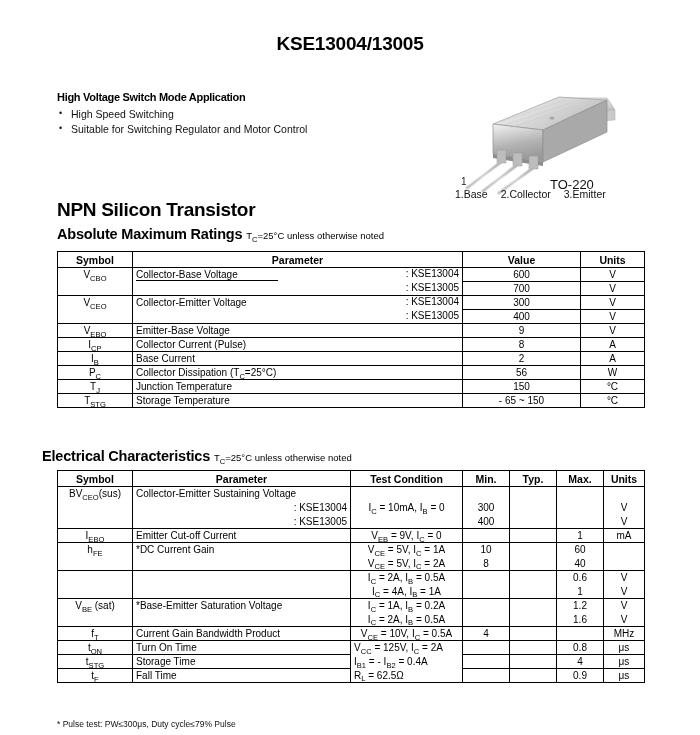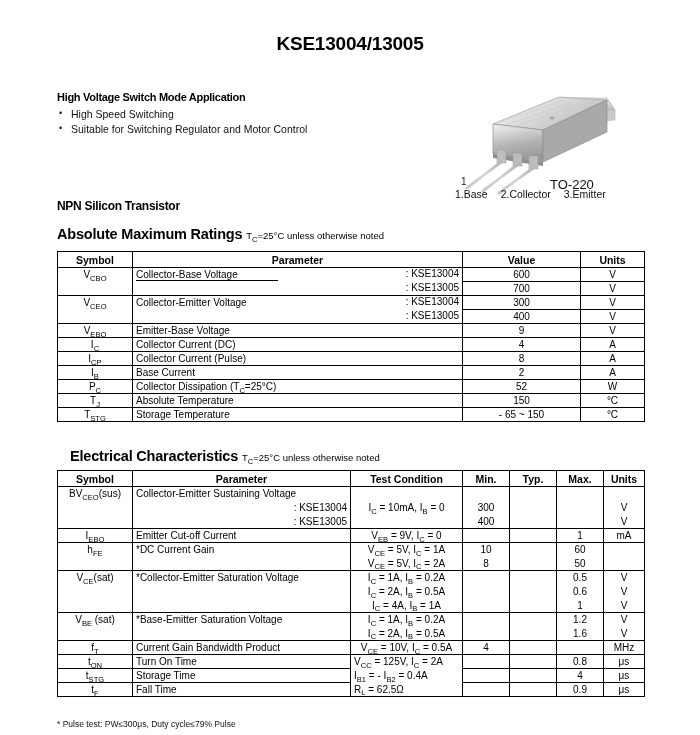--- a/index.html
+++ b/index.html
@@ -88,21 +88,21 @@
     left: 455px;
     font-size: 10.5px;
     color: #111;
     white-space: nowrap;
   }
   .pin-legend span { margin-right: 10px; }
 
   
   .part-heading {
     position: absolute;
-    font-size: 12px;
+    font-size: 19px;
     font-weight: bold;
     letter-spacing: -0.3px;
   }
   .sect-heading {
     position: absolute;
     font-weight: bold;
     font-size: 14.5px;
     letter-spacing: -0.2px;
     white-space: nowrap;
     text-align: right;
@@ -321,59 +321,53 @@
         <td class="c">V</td>
       </tr>
 
       <tr class="row-h">
         <td class="c">V<sub>EBO</sub></td>
         <td class="l">Emitter-Base Voltage</td>
         <td class="c">9</td>
         <td class="c">V</td>
       </tr>
       <tr class="row-h">
-        <td class="c">I<sub>C</sub></td>
-        <td class="l">Collector Current (DC)</td>
-        <td class="c">4</td>
-        <td class="c">A</td>
-      </tr>
-      <tr class="row-h">
         <td class="c">I<sub>CP</sub></td>
         <td class="l">Collector Current (Pulse)</td>
         <td class="c">8</td>
         <td class="c">A</td>
       </tr>
       <tr class="row-h">
         <td class="c">I<sub>B</sub></td>
         <td class="l">Base Current</td>
         <td class="c">2</td>
         <td class="c">A</td>
       </tr>
       <tr class="row-h">
         <td class="c">P<sub>C</sub></td>
         <td class="l">Collector Dissipation (T<sub>C</sub>=25°C)</td>
-        <td class="c">52</td>
+        <td class="c">56</td>
         <td class="c">W</td>
       </tr>
       <tr class="row-h">
         <td class="c">T<sub>J</sub></td>
-        <td class="l">Absolute Temperature</td>
+        <td class="l">Junction Temperature</td>
         <td class="c">150</td>
         <td class="c">°C</td>
       </tr>
       <tr class="row-h">
         <td class="c">T<sub>STG</sub></td>
         <td class="l">Storage Temperature</td>
         <td class="c">- 65 ~ 150</td>
         <td class="c">°C</td>
       </tr>
     </tbody>
   </table>
 
-  <div class="sect-heading" style="top:448px; left:70px;">
+  <div class="sect-heading" style="top:448px; left:42px;">
     <span>Electrical Characteristics</span>
     <span class="cond">T<sub>C</sub>=25°C unless otherwise noted</span>
   </div>
 
   <table class="ds" style="top:470px; left:57px; width:587px;">
     <colgroup>
       <col style="width:75px">
         <col style="width:218px">
         <col style="width:112px">
       <col style="width:47px">
@@ -440,33 +434,24 @@
         <td class="c nb-b"></td>
         <td class="c nb-b">60</td>
         <td class="c nb-b"></td>
       </tr>
       <tr class="row-h">
         <td class="c nb-t"></td>
         <td class="l nb-t"></td>
         <td class="c nb-t">V<sub>CE</sub> = 5V, I<sub>C</sub> = 2A</td>
         <td class="c nb-t">8</td>
         <td class="c nb-t"></td>
-        <td class="c nb-t">50</td>
-        <td class="c nb-t"></td>
-      </tr>
-
-      <tr class="row-h">
-        <td class="c nb-b">V<sub>CE</sub>(sat)</td>
-        <td class="l nb-b">*Collector-Emitter Saturation Voltage</td>
-        <td class="c nb-b">I<sub>C</sub> = 1A, I<sub>B</sub> = 0.2A</td>
-        <td class="c nb-b"></td>
-        <td class="c nb-b"></td>
-        <td class="c nb-b">0.5</td>
-        <td class="c nb-b">V</td>
-      </tr>
+        <td class="c nb-t">40</td>
+        <td class="c nb-t"></td>
+      </tr>
+
       <tr class="row-h">
         <td class="c nb-tb"></td>
         <td class="l nb-tb"></td>
         <td class="c nb-tb">I<sub>C</sub> = 2A, I<sub>B</sub> = 0.5A</td>
         <td class="c nb-tb"></td>
         <td class="c nb-tb"></td>
         <td class="c nb-tb">0.6</td>
         <td class="c nb-tb">V</td>
       </tr>
       <tr class="row-h">

